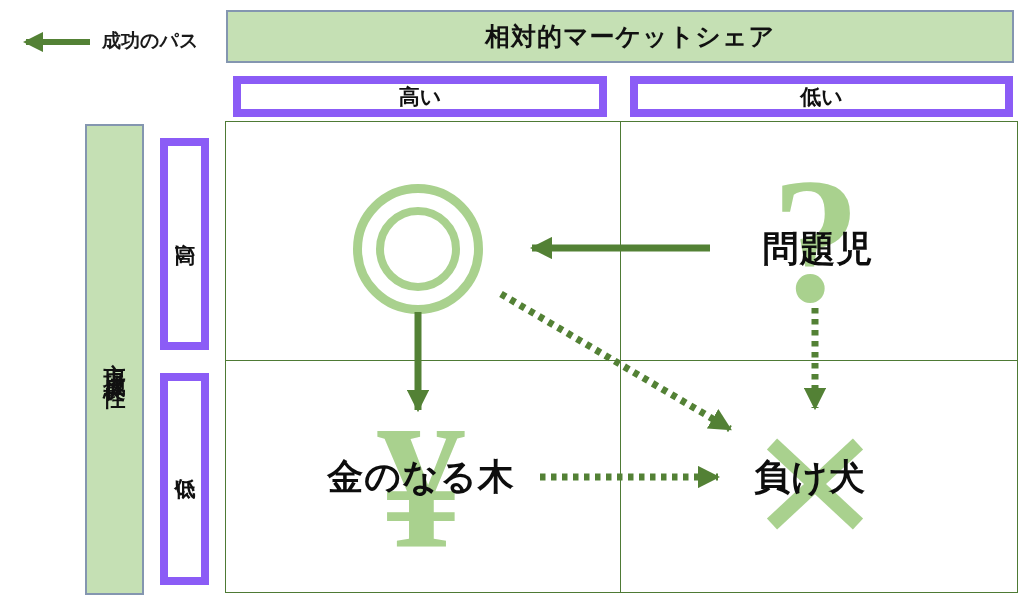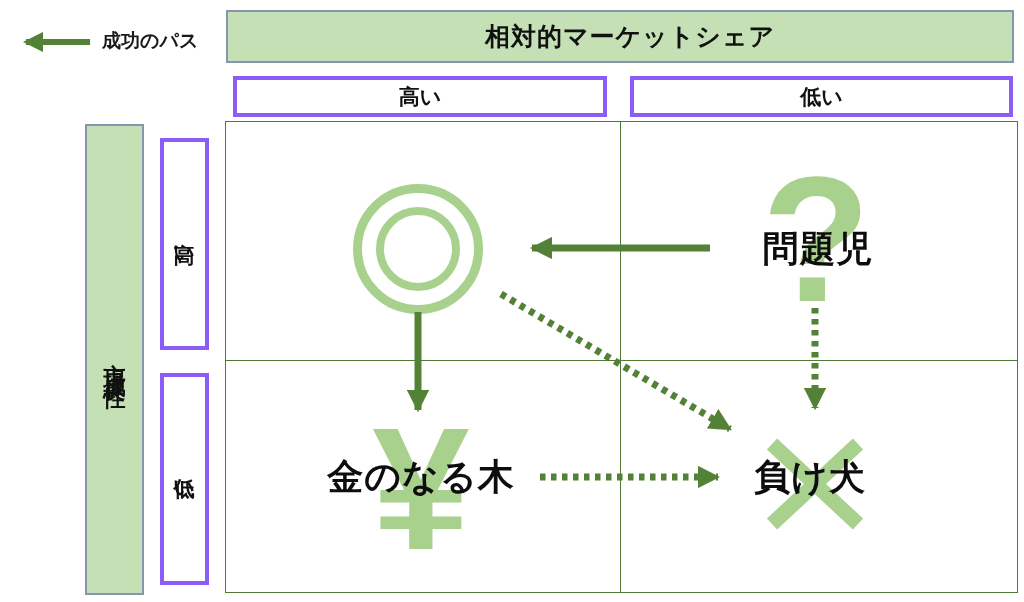--- a/index.html
+++ b/index.html
@@ -1,33 +1,33 @@
 <!DOCTYPE html>
 <html lang="ja"><head>
 <meta charset="utf-8">
 <style>
   html,body{margin:0;padding:0;background:#ffffff;}
   .stage{
     position:relative;width:1024px;height:602px;background:#ffffff;
-    font-family:Liberation Sans, sans-serif;
+    font-family:Liberation Serif, serif;
     overflow:hidden;
   }
   .abs{position:absolute;}
 
   
   .legend-row{position:absolute;display:flex;align-items:center;gap:10px;}
   .legend-label{font-size:19px;font-weight:bold;color:#1a1a1a;white-space:nowrap;}
 
   
   .green-fill-box{
     background:#c5e0b4;border:2px solid #8496b0;box-sizing:border-box;
     display:flex;align-items:center;justify-content:center;
   }
   .white-box{
-    background:#ffffff;border:4px solid #8b5cf6;box-sizing:border-box;
+    background:#ffffff;border:8px solid #8b5cf6;box-sizing:border-box;
     display:flex;align-items:center;justify-content:center;
   }
   .axis-title{font-size:25px;font-weight:bold;color:#111;letter-spacing:1px;}
   .axis-label{font-size:21px;font-weight:bold;color:#111;}
   .vtext{
     writing-mode:vertical-rl;text-orientation:upright;
     letter-spacing:6px;line-height:1;
   }
   .side-title{font-size:22px;font-weight:bold;color:#111;}
 

